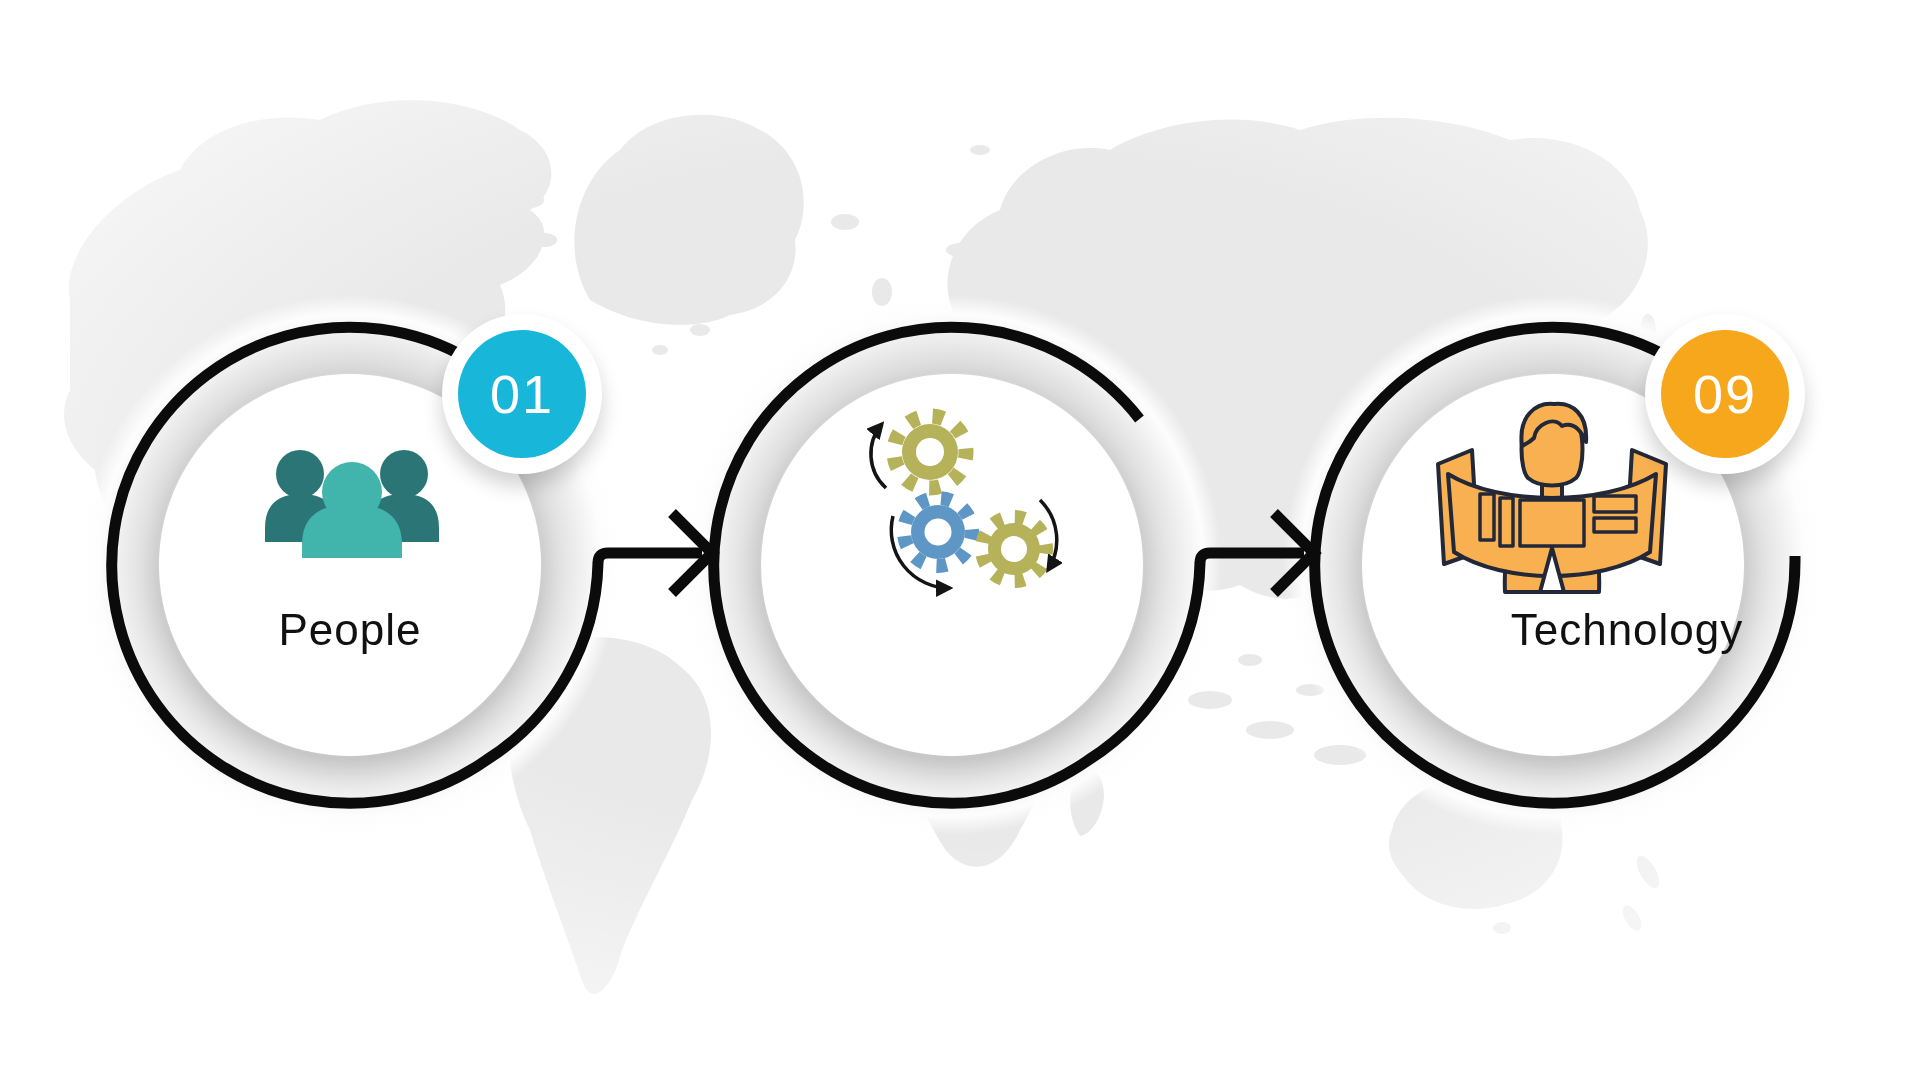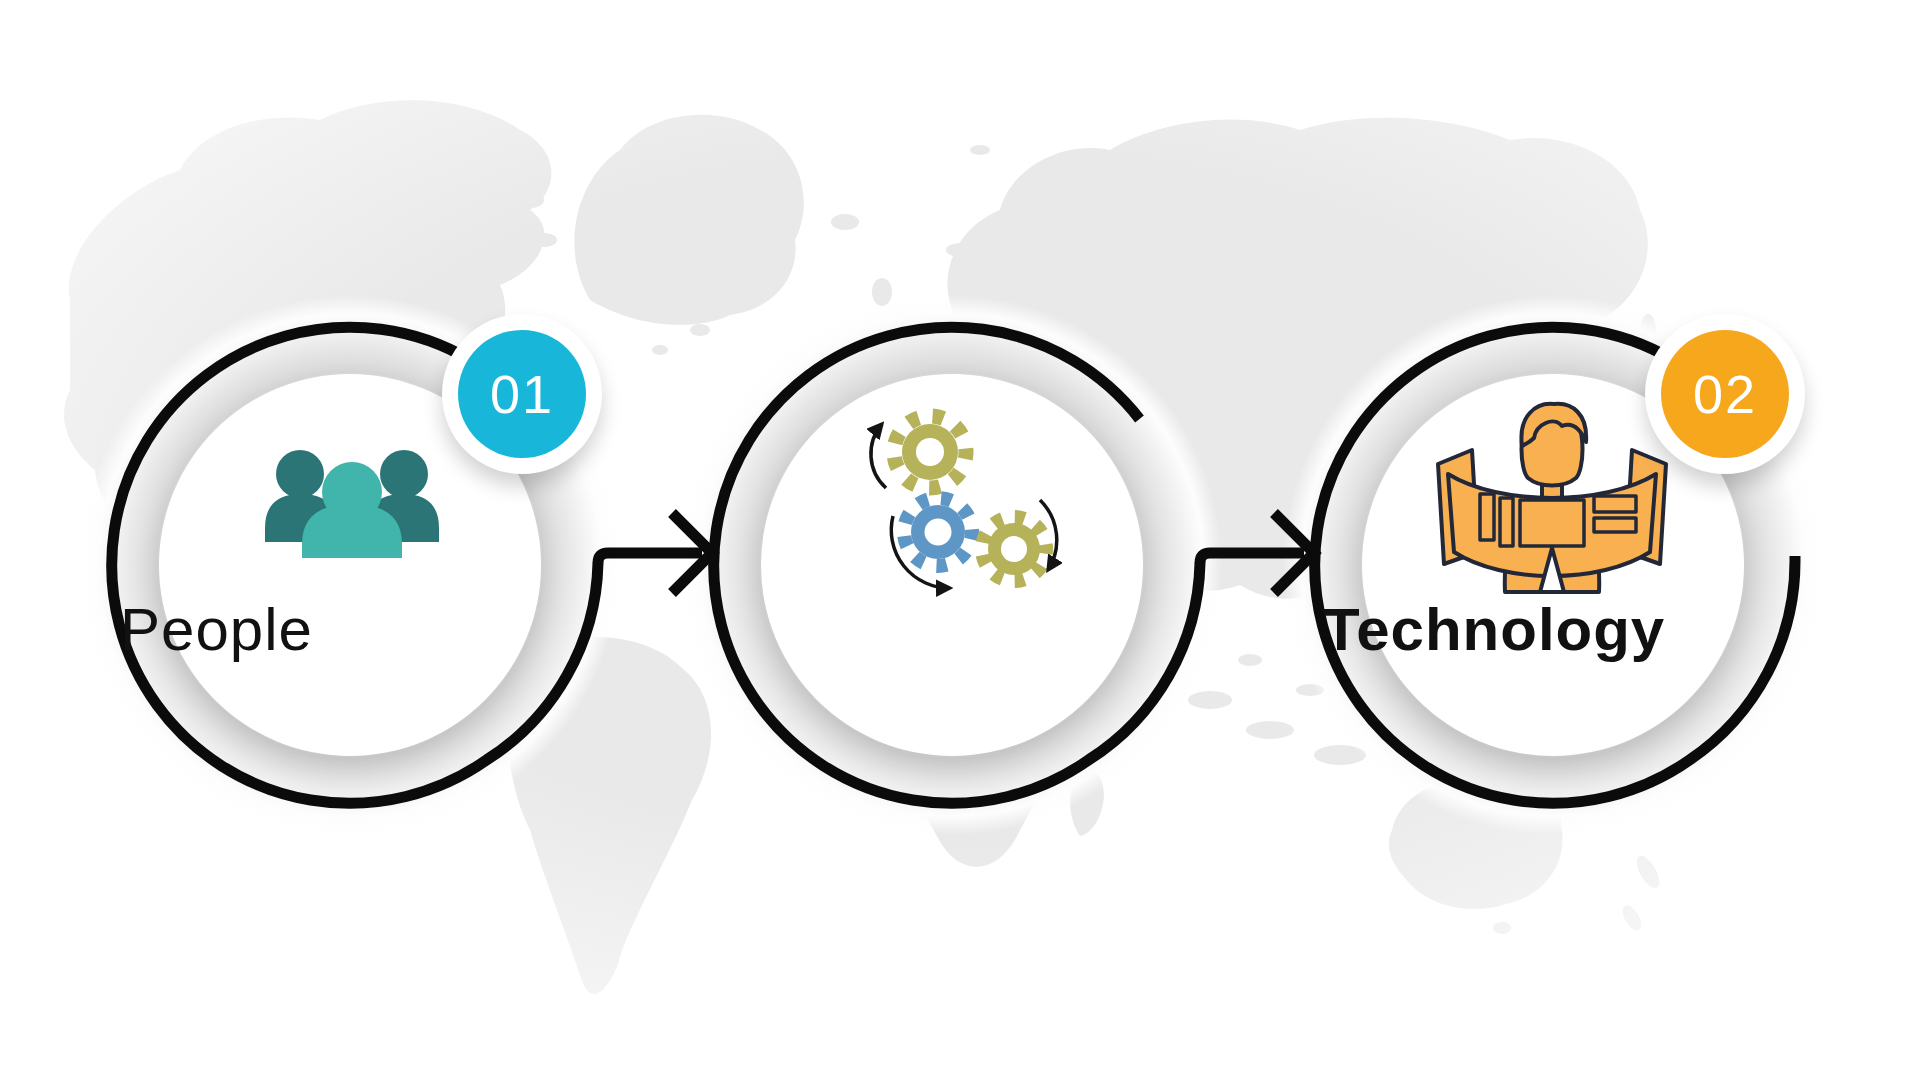--- a/index.html
+++ b/index.html
@@ -19,22 +19,22 @@
   }
   .halo{
     position:absolute;width:540px;height:540px;border-radius:50%;
     background:radial-gradient(closest-side,#ffffff 66%,#d7d7d7 71.5%,#efefef 85%,#fdfdfd 93%,rgba(253,253,253,0) 100%);
   }
   .white-circle{
     position:absolute;width:382px;height:382px;border-radius:50%;background:#ffffff;
     box-shadow:0 12px 26px rgba(0,0,0,0.10);
   }
   .step-label{
-    position:absolute;width:460px;text-align:left;top:598px;
-    font-size:60px;line-height:64px;color:var(--label_text);letter-spacing:1px;font-weight:400;
+    position:absolute;width:460px;text-align:center;top:598px;
+    font-size:44px;line-height:64px;color:var(--label_text);letter-spacing:1px;font-weight:400;
   }
   .badge-halo{
     position:absolute;width:160px;height:160px;border-radius:50%;background:#ffffff;
     box-shadow:0 12px 20px rgba(0,0,0,0.18);
   }
   .badge{
     position:absolute;left:16px;top:16px;width:128px;height:128px;border-radius:50%;
     display:flex;align-items:center;justify-content:center;
   }
   .badge span{
@@ -168,26 +168,26 @@
         <rect x="1480" y="494" width="14" height="46"></rect>
         <rect x="1500" y="498" width="13" height="48"></rect>
         <rect x="1594" y="496" width="42" height="16"></rect>
         <rect x="1594" y="518" width="42" height="14"></rect>
       </g>
       <path d="M1540,592 L1552,548 L1564,592 Z" fill="#ffffff"></path>
     </g>
   </svg>
 
   <div class="step-label" style="left:120px;">People</div>
-  <div class="step-label" style="left:1323px;font-weight:bold;">Technology</div>
+  <div class="step-label" style="left:1397px;">Technology</div>
 
   <div class="badge-halo" style="left:442px;top:314px;">
     <div class="badge" style="background-color: rgb(24, 183, 217);">
       <span>01</span>
     </div>
   </div>
   <div class="badge-halo" style="left:1645px;top:314px;">
     <div class="badge" style="background-color: rgb(247, 167, 28);">
-      <span>02</span>
+      <span>09</span>
     </div>
   </div>
 
 </div>
 
 </body></html>

